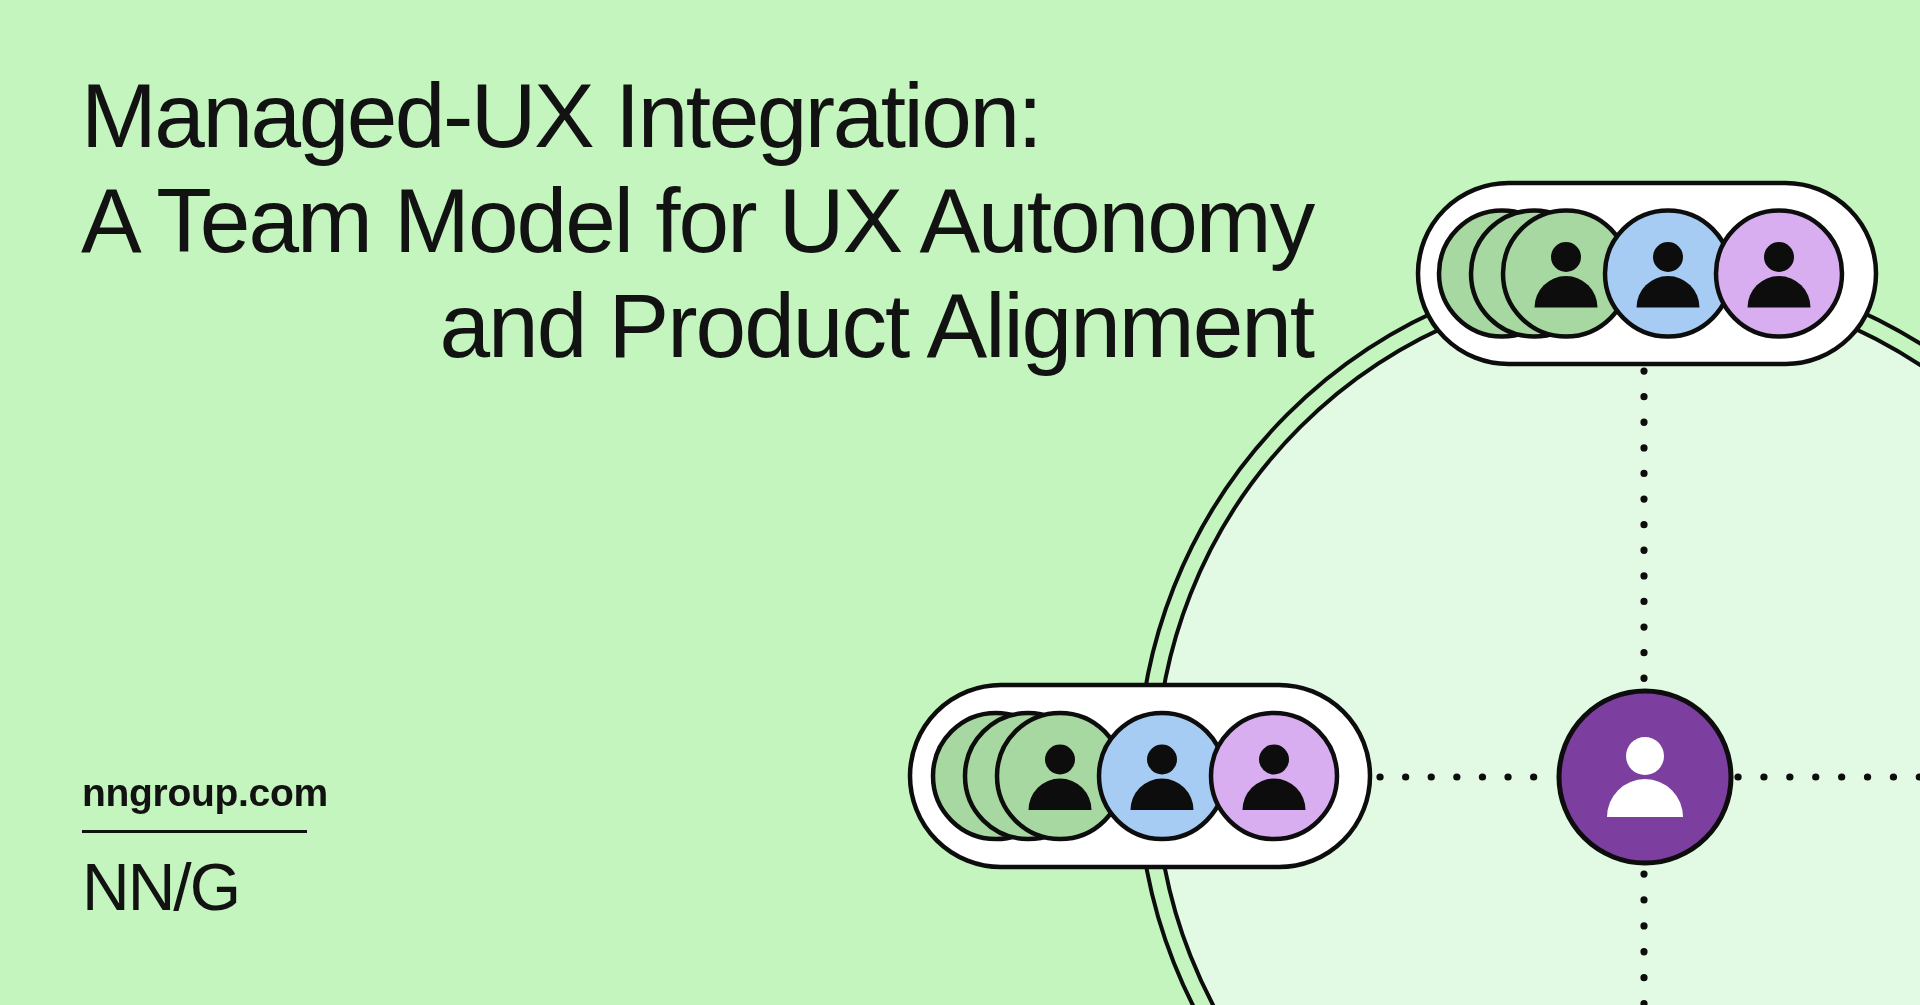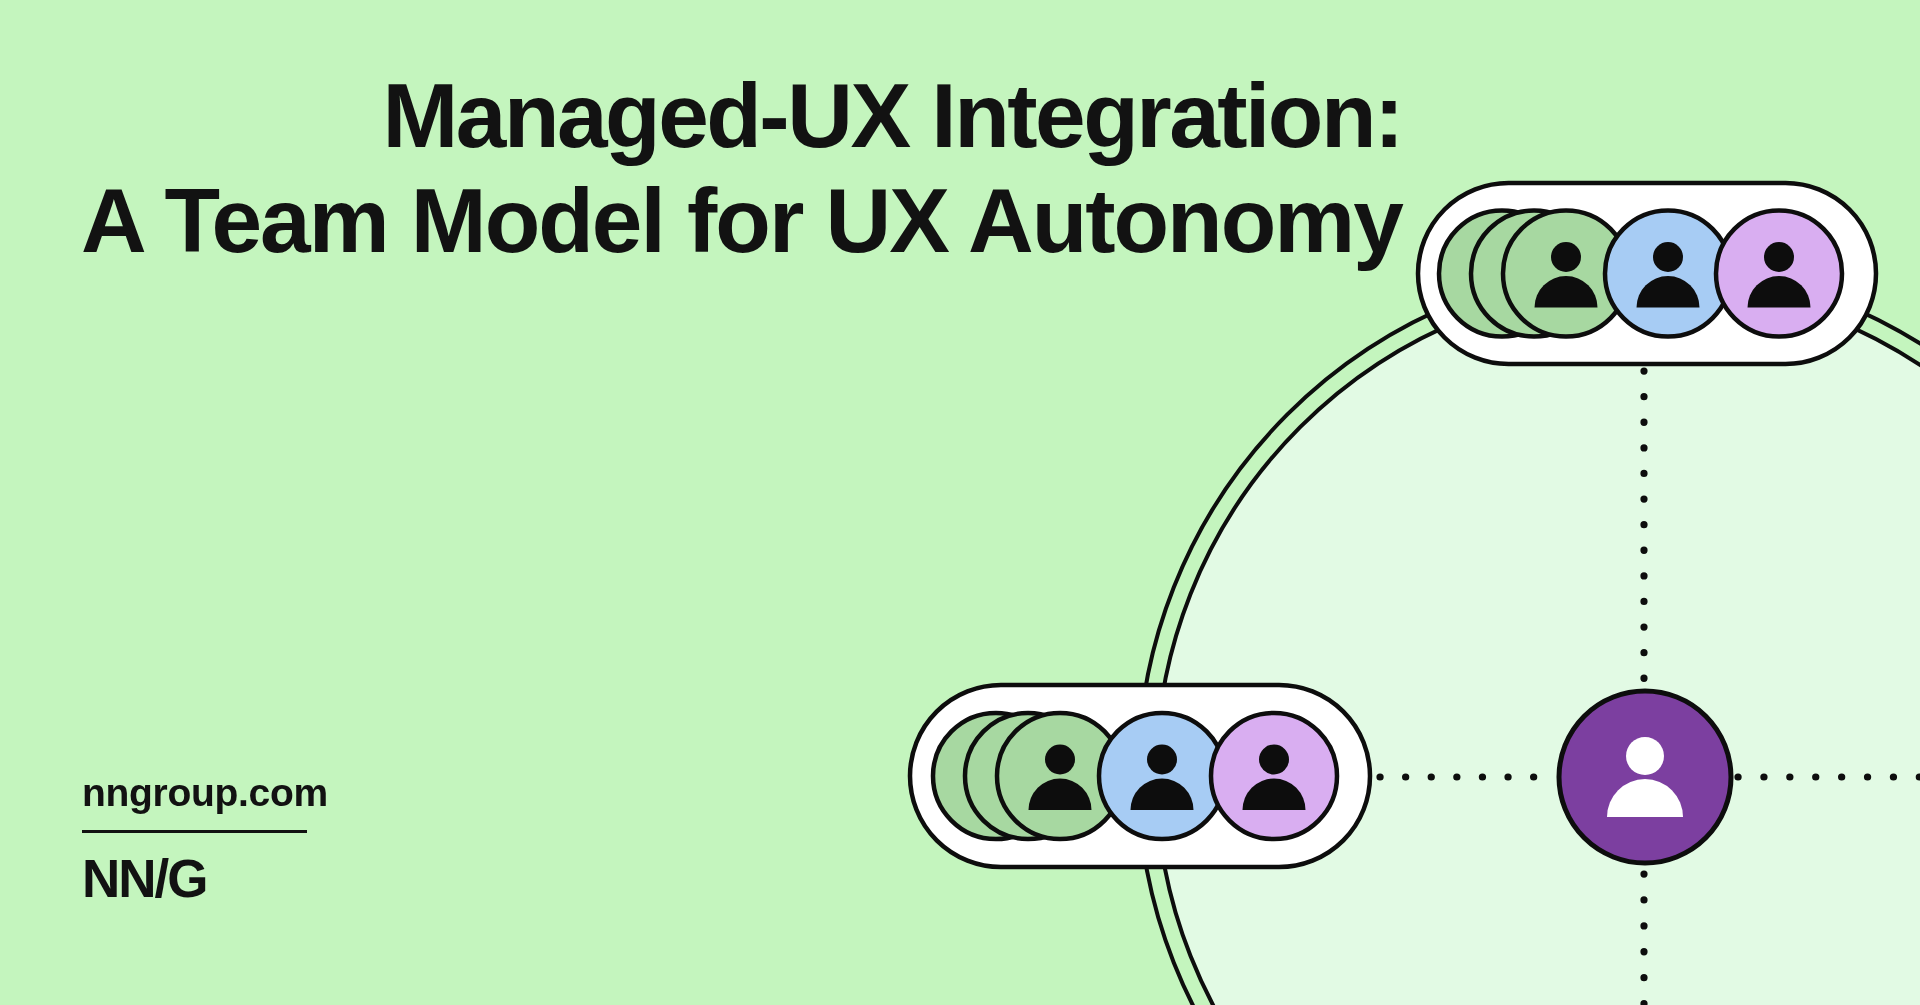--- a/index.html
+++ b/index.html
@@ -13,27 +13,27 @@
   .illustration { position: absolute; inset: 0; width: 1920px; height: 1005px; display: block; }
 
   .title-block { position: absolute; left: 81px; top: 63px; color: #121212; }
   .title-line {
     font-size: 91px;
     line-height: 105px;
     letter-spacing: -2px;
     white-space: nowrap;
     color: #121212;
   }
-  .title-line.bold { font-weight: 700; letter-spacing: -2.5px; text-align: right; }
-  .title-line.regular { font-weight: 700; text-align: right; }
+  .title-line.bold { font-weight: 400; letter-spacing: -2.5px; }
+  .title-line.regular { font-weight: 400; text-align: right; }
 
   .footer-block { position: absolute; left: 82px; top: 776px; color: #121212; }
   .footer-site { font-size: 39px; font-weight: 600; letter-spacing: -0.3px; line-height: 34px; }
   .footer-rule { width: 225px; height: 3px; background: #121212; margin-top: 20px; }
-  .footer-logo { font-size: 53px; font-weight: 700; letter-spacing: -2px; line-height: 76px; margin-top: 8px; }
+  .footer-logo { font-size: 66px; font-weight: 400; letter-spacing: -2px; line-height: 76px; margin-top: 16px; }
 </style>
 </head>
 <body>
 
 <div class="canvas">
 
   <svg class="illustration" viewBox="0 0 1920 1005" aria-hidden="true">
 
     <rect x="0" y="0" width="1920" height="1005" fill="#C4F5BE"></rect>
 
@@ -95,20 +95,21 @@
       <g>
         <circle cx="1645" cy="756" r="19" fill="#FFFFFF"></circle>
         <path d="M1607 817 a38 38 0 0 1 76 0 Z" fill="#FFFFFF"></path>
       </g>
     </g>
   </svg>
 
   <header class="title-block">
     <div class="title-line bold">Managed-UX Integration:</div>
     <div class="title-line regular">A Team Model for UX Autonomy</div>
+    <div class="title-line regular">and Product Alignment</div>
   </header>
 
   <footer class="footer-block">
     <div class="footer-site">nngroup.com</div>
     <div class="footer-rule"></div>
     <div class="footer-logo">NN/G</div>
   </footer>
 
 </div>
 

